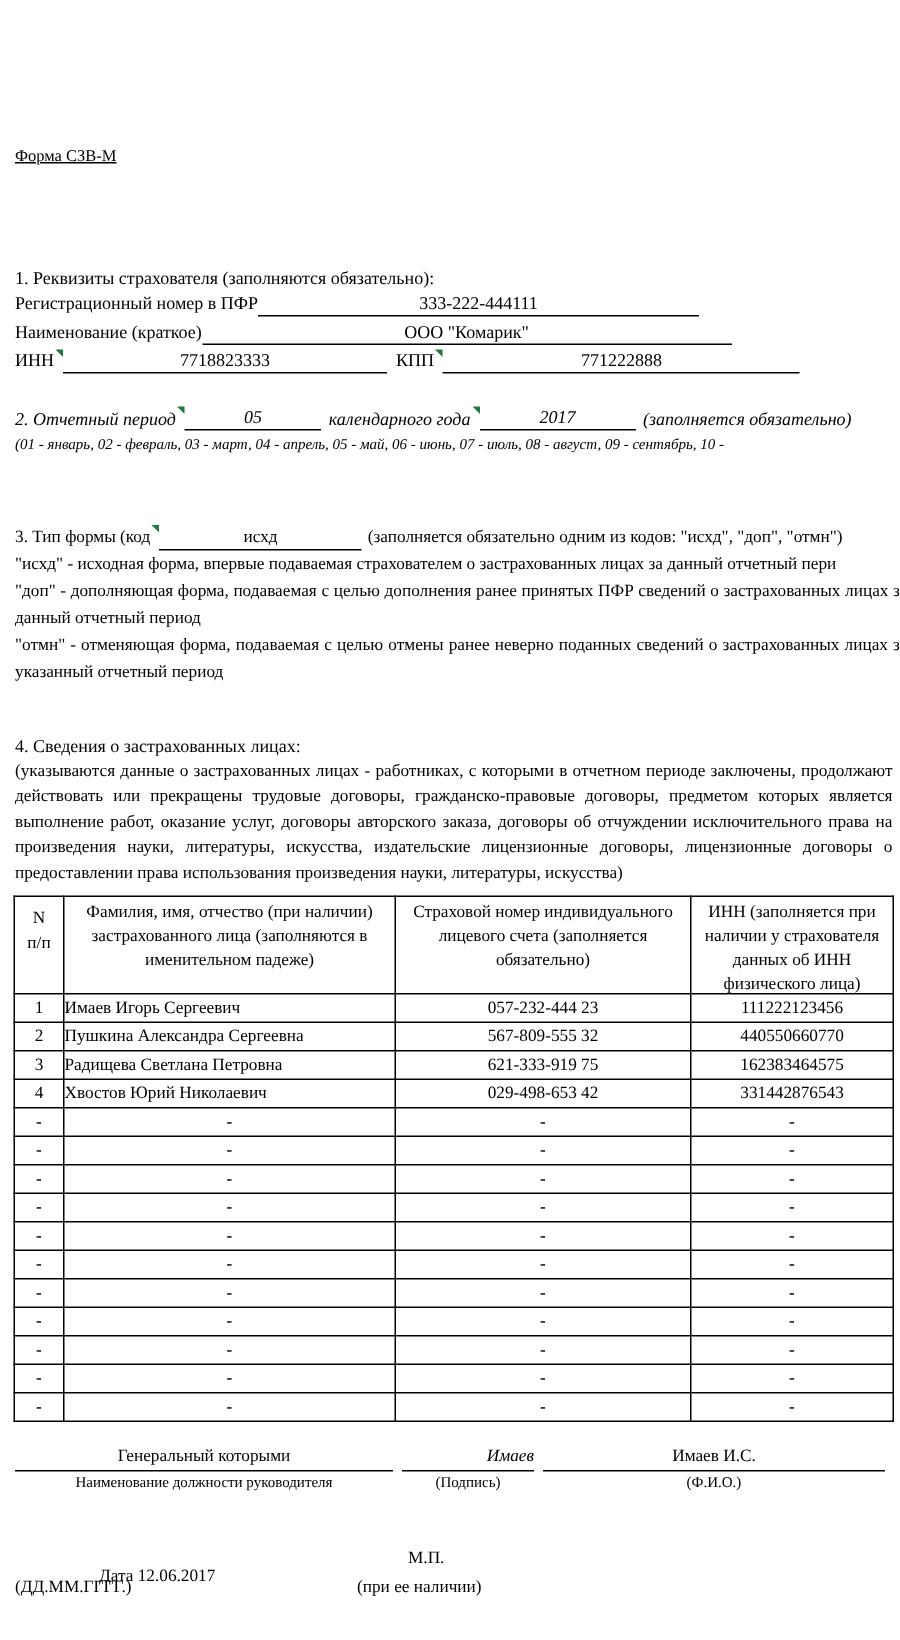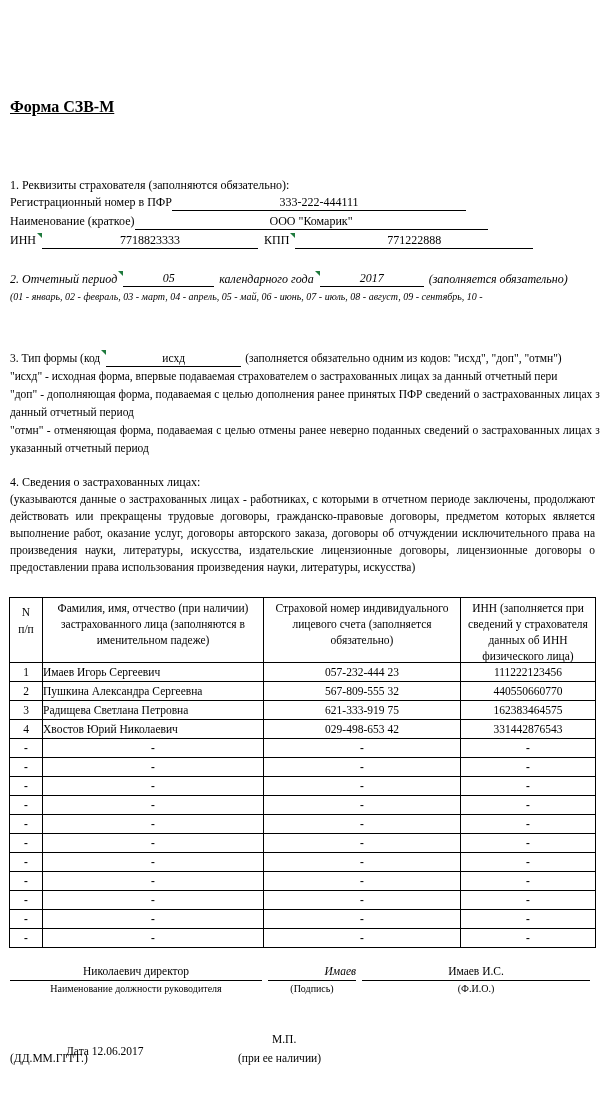--- a/index.html
+++ b/index.html
@@ -34,22 +34,22 @@
     font-size: 11.5px;
     font-weight: bold;
   }
   .approval div { white-space: nowrap; }
 
   
   .form-code {
     position: absolute;
     top: 98px;
     left: 10px;
-    font-size: 16px;
-    font-weight: bold;
+    font-size: 11px;
+    font-weight: normal;
     text-decoration: underline;
     text-align: center;
   }
 
   
   .doc-title {
     position: absolute;
     top: 136px;
     left: 0;
     width: 600px;
@@ -128,21 +128,21 @@
   }
   .nowrapclip {
     white-space: nowrap;
     overflow: hidden;
     width: 595px;
   }
 
   
   .sec4 {
     position: absolute;
-    top: 474px;
+    top: 489px;
     left: 10px;
     width: 585px;
     font-size: 11.5px;
     line-height: 17px;
   }
   .sec4-title { font-size: 12px; }
   .sec4 p {
     margin: 0;
     text-align: justify;
   }
@@ -284,21 +284,21 @@
               <div>п/п</div>
             </div>
           </th>
           <th class="h-fio">
             <div class="hdr-cell">Фамилия, имя, отчество (при наличии) застрахованного лица (заполняются в именительном падеже)</div>
           </th>
           <th class="h-snils">
             <div class="hdr-cell">Страховой номер индивидуального лицевого счета (заполняется обязательно)</div>
           </th>
           <th class="h-inn">
-            <div class="hdr-cell">ИНН (заполняется при сведений у страхователя данных об ИНН физического лица)</div>
+            <div class="hdr-cell">ИНН (заполняется при наличии у страхователя данных об ИНН физического лица)</div>
           </th>
         </tr>
       </thead>
       <tbody id="tbody">
           <tr>
             <td class="c-num">1</td>
             <td class="c-fio">Имаев Игорь Сергеевич</td>
             <td class="c-snils">057-232-444 23</td>
             <td class="c-inn">111222123456</td>
           </tr>
@@ -472,21 +472,21 @@
             </td>
             <td class="c-inn">
               <span class="dash">-</span>
             </td>
           </tr>
         </tbody>
     </table>
   </div>
 
   <div class="sig">
-    <div class="sig-val" style="left:10px; width:252px; top:0;">Николаевич директор</div>
+    <div class="sig-val" style="left:10px; width:252px; top:0;">Генеральный которыми</div>
     <div class="sig-line" style="left:10px; width:252px; top:17px;"></div>
     <div class="sig-cap" style="left:10px; width:252px; top:19px;">Наименование должности руководителя</div>
 
     <div class="sig-val italic" style="left:268px; width:88px; top:0;text-align:right;">Имаев</div>
     <div class="sig-line" style="left:268px; width:88px; top:17px;"></div>
     <div class="sig-cap" style="left:268px; width:88px; top:19px;">(Подпись)</div>
 
     <div class="sig-val" style="left:362px; width:228px; top:0;">Имаев И.С.</div>
     <div class="sig-line" style="left:362px; width:228px; top:17px;"></div>
     <div class="sig-cap" style="left:362px; width:228px; top:19px;">(Ф.И.О.)</div>

